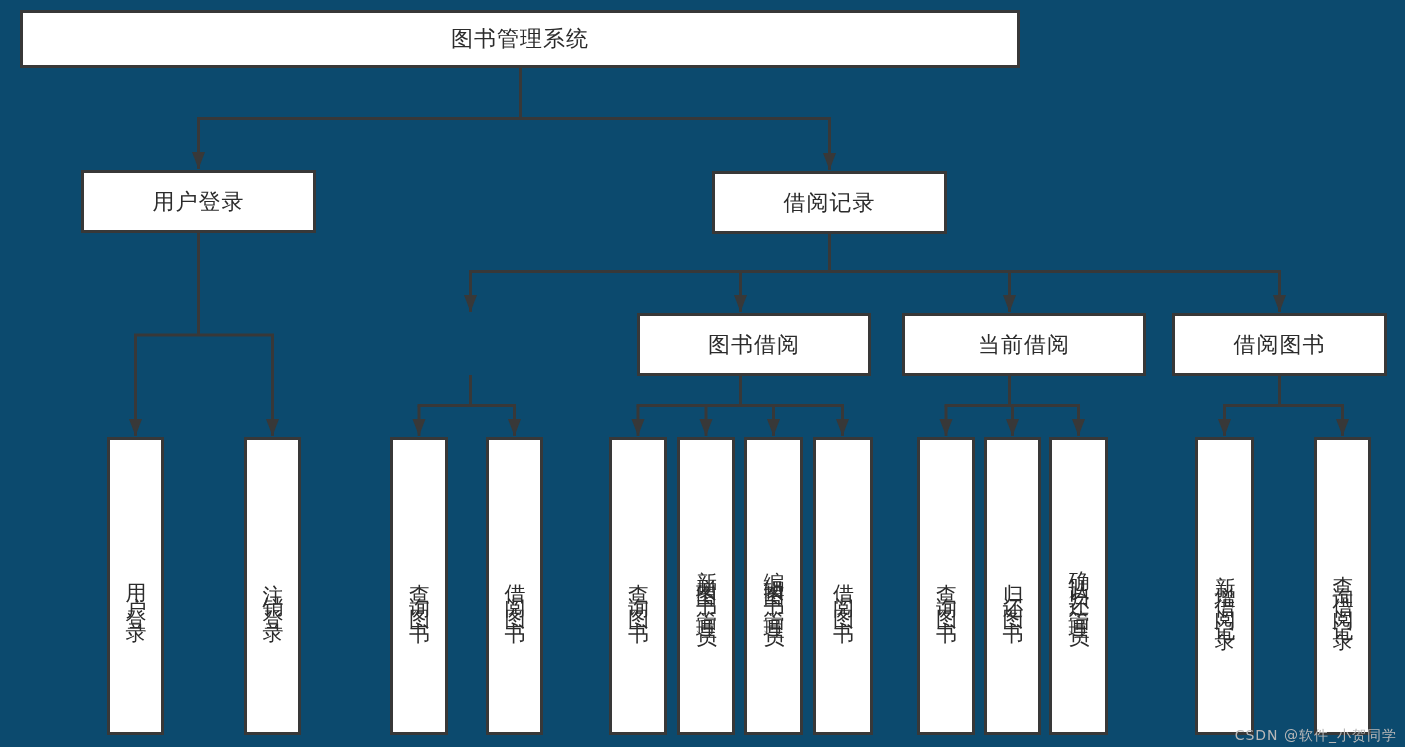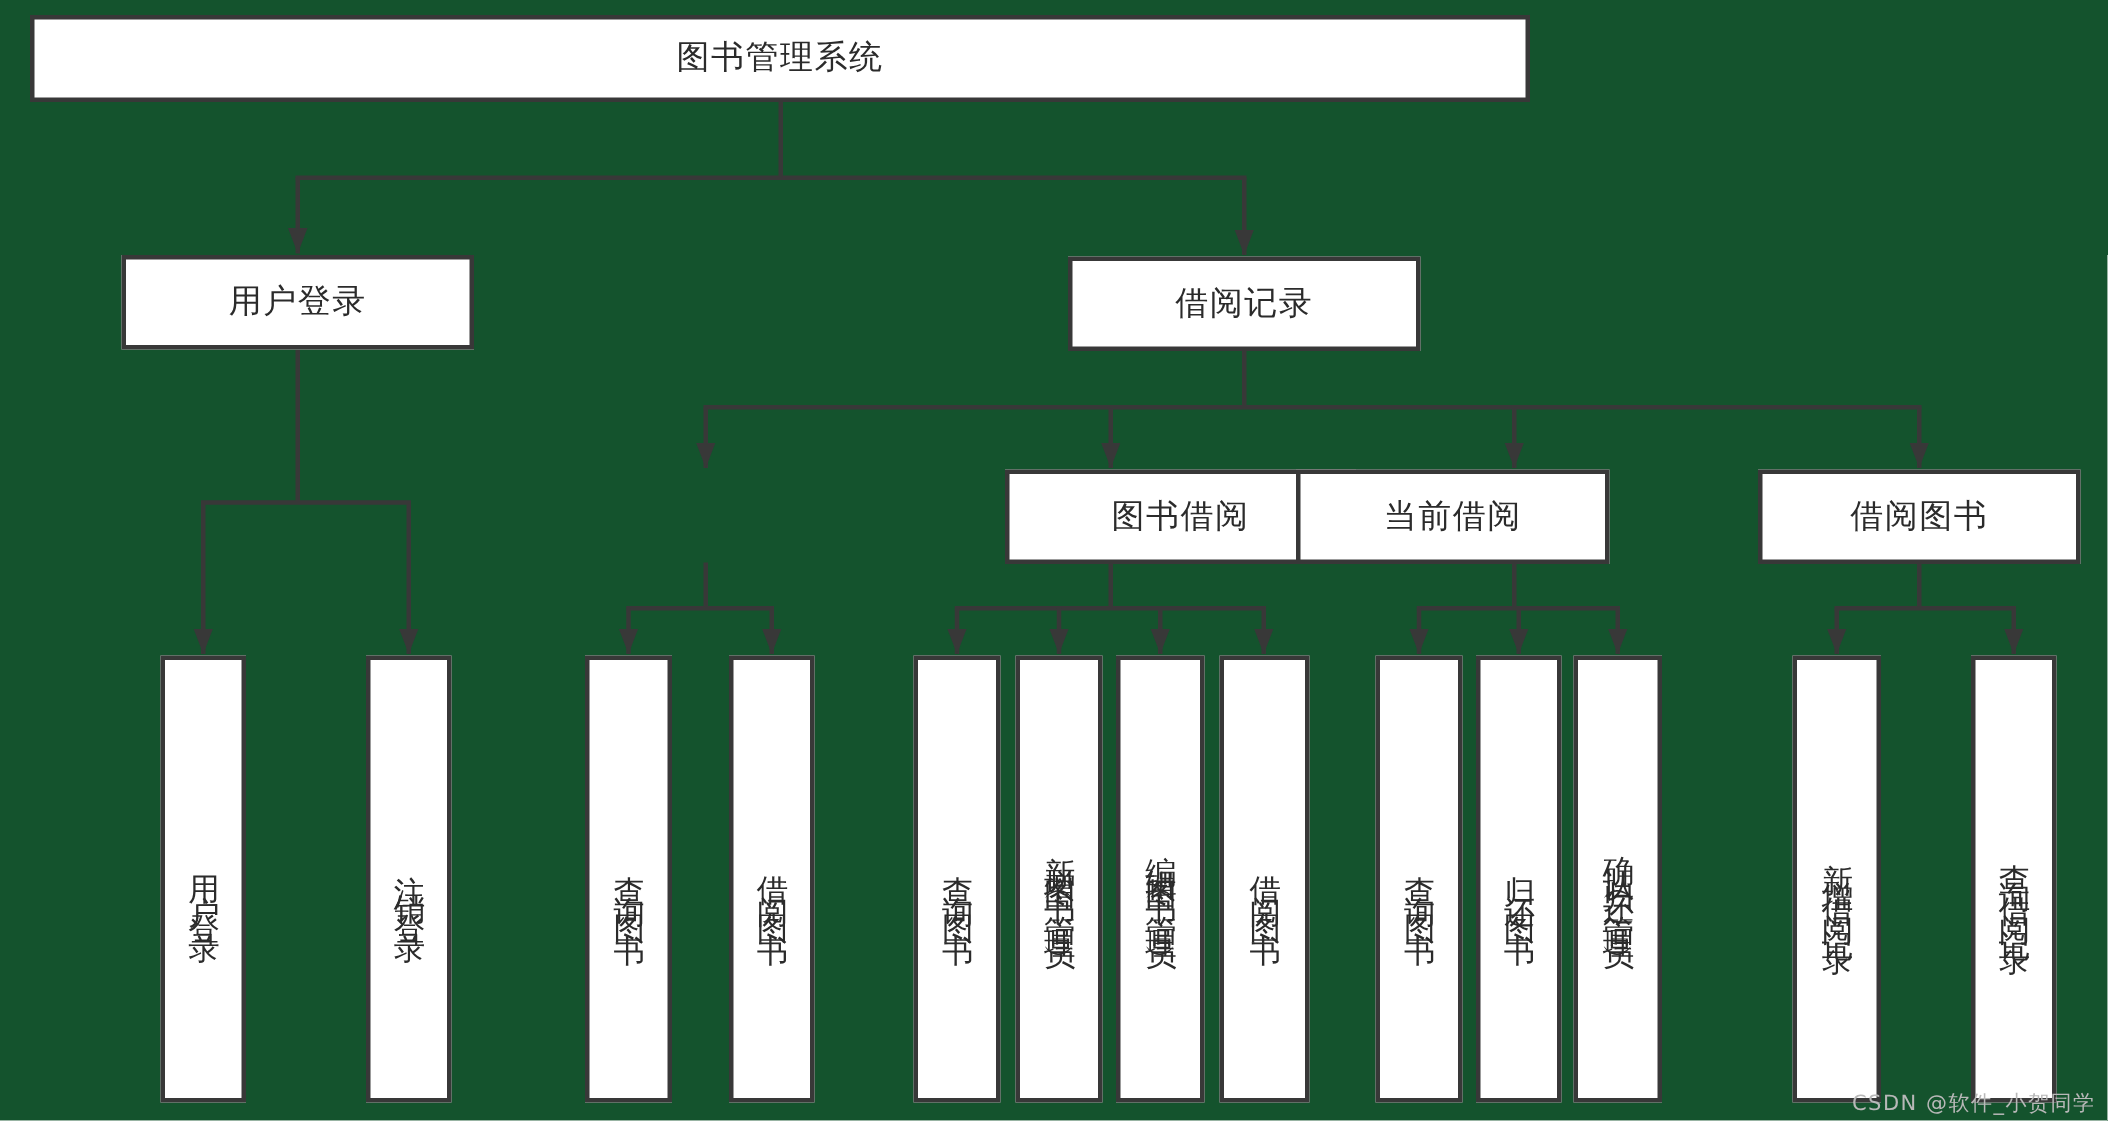--- a/index.html
+++ b/index.html
@@ -5,21 +5,21 @@
   html, body {
     margin: 0;
     padding: 0;
     background: #ffffff;
     font-family: "DejaVu Sans", "Liberation Sans", sans-serif;
   }
   #canvas {
     position: relative;
     width: 1405px;
     height: 747px;
-    background: #14532d;
+    background: #0c4a6e;
     overflow: hidden;
     color: #2b2b2b;
   }
   #wires {
     position: absolute;
     left: 0; top: 0;
     width: 1405px; height: 747px;
     pointer-events: none;
   }
   .box {
@@ -104,24 +104,24 @@
     <span class="hlabel">图书管理系统</span>
   </div>
 
   <div class="box" style="left:81px;top:170px;width:235px;height:63px">
     <span class="hlabel">用户登录</span>
   </div>
   <div class="box" style="left:712px;top:171px;width:235px;height:63px">
     <span class="hlabel">借阅记录</span>
   </div>
 
-  <div class="box" style="left:670px;top:313px;width:234px;height:63px">
+  <div class="box" style="left:637px;top:313px;width:234px;height:63px">
     <span class="hlabel">图书借阅</span>
   </div>
-  <div class="box" style="left:864px;top:313px;width:209px;height:63px">
+  <div class="box" style="left:902px;top:313px;width:244px;height:63px">
     <span class="hlabel">当前借阅</span>
   </div>
   <div class="box" style="left:1172px;top:313px;width:215px;height:63px">
     <span class="hlabel">借阅图书</span>
   </div>
 
   <div class="box leaf len4" style="left:107px;width:57px">
     <span class="vlabel">用户登录</span>
   </div>
   <div class="box leaf len4" style="left:244px;width:57px">

